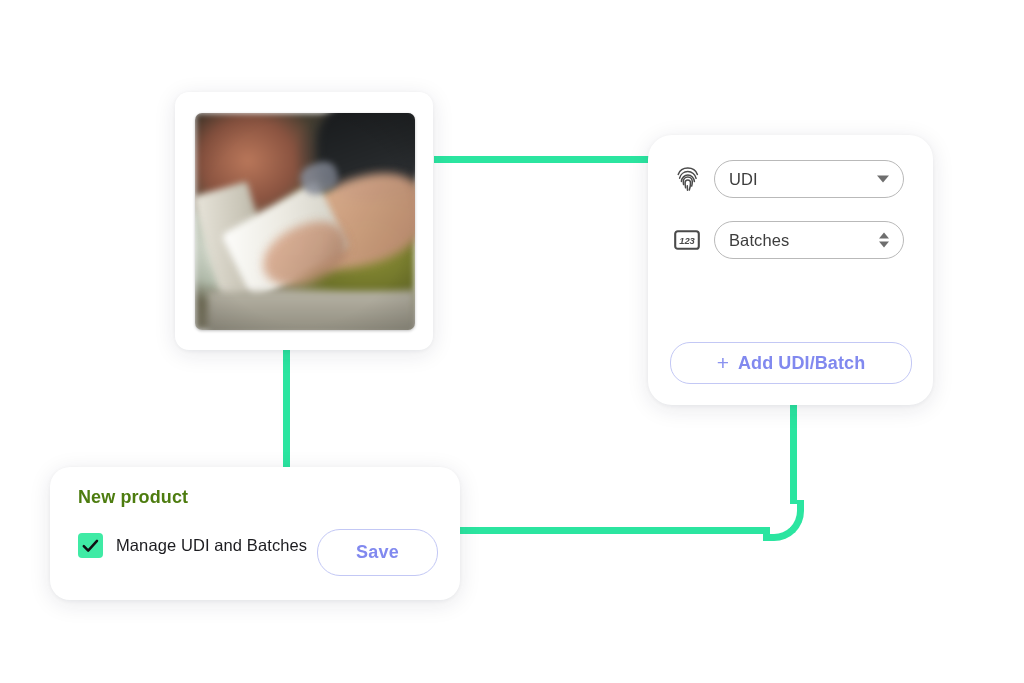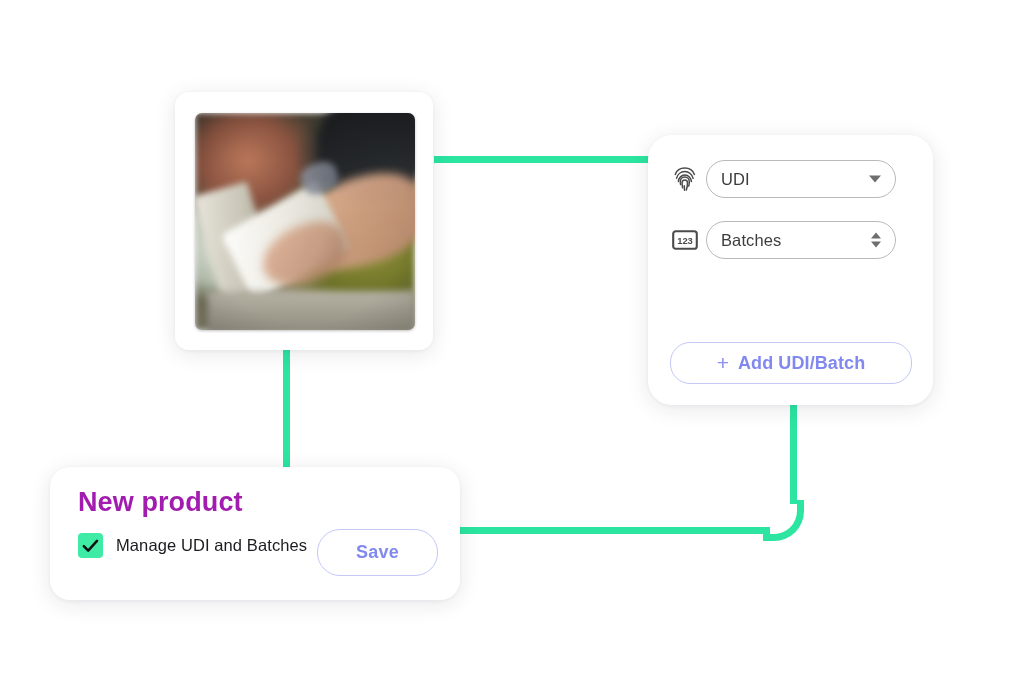--- a/index.html
+++ b/index.html
@@ -202,34 +202,35 @@
     top: 135px;
     width: 285px;
     height: 270px;
     border-radius: 24px;
   }
   .field-row {
     position: absolute;
     left: 22px;
     display: flex;
     align-items: center;
-    gap: 6px;
+    gap: 14px;
   }
   #row-udi      { top: 25px; }
   #row-quantity { top: 86px; }
   #row-location { top: 147px; }
 
   .field-icon {
     width: 30px;
     height: 32px;
     display: flex;
     align-items: center;
-    justify-content: center;
+    justify-content: flex-end;
     flex: 0 0 30px;
     color: #4a4a4a;
+    font-style: italic;
   }
   .pill {
     width: 190px;
     height: 38px;
     border: 1.3px solid #b9b9b9;
     border-radius: 19px;
     display: flex;
     align-items: center;
     padding: 0 14px;
     box-sizing: border-box;
@@ -298,23 +299,23 @@
     left: 50px;
     top: 467px;
     width: 410px;
     height: 133px;
     border-radius: 20px;
   }
   #new-product-title {
     position: absolute;
     left: 28px;
     top: 20px;
-    font-size: 27px;
+    font-size: 18px;
     font-weight: 700;
-    color: #a21caf;
+    color: #4d7c0f;
     letter-spacing: 0.1px;
   }
   #manage-row {
     position: absolute;
     left: 28px;
     top: 66px;
     display: flex;
     align-items: center;
     gap: 13px;
   }

